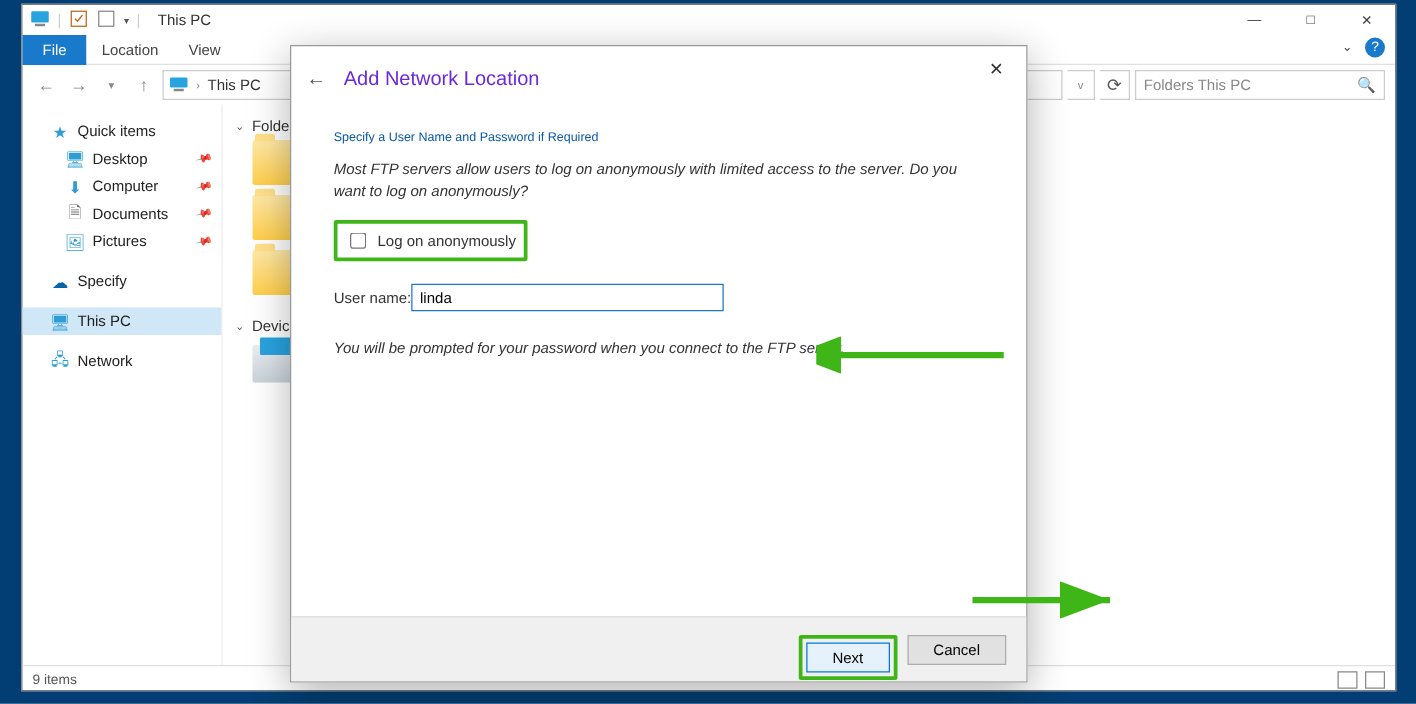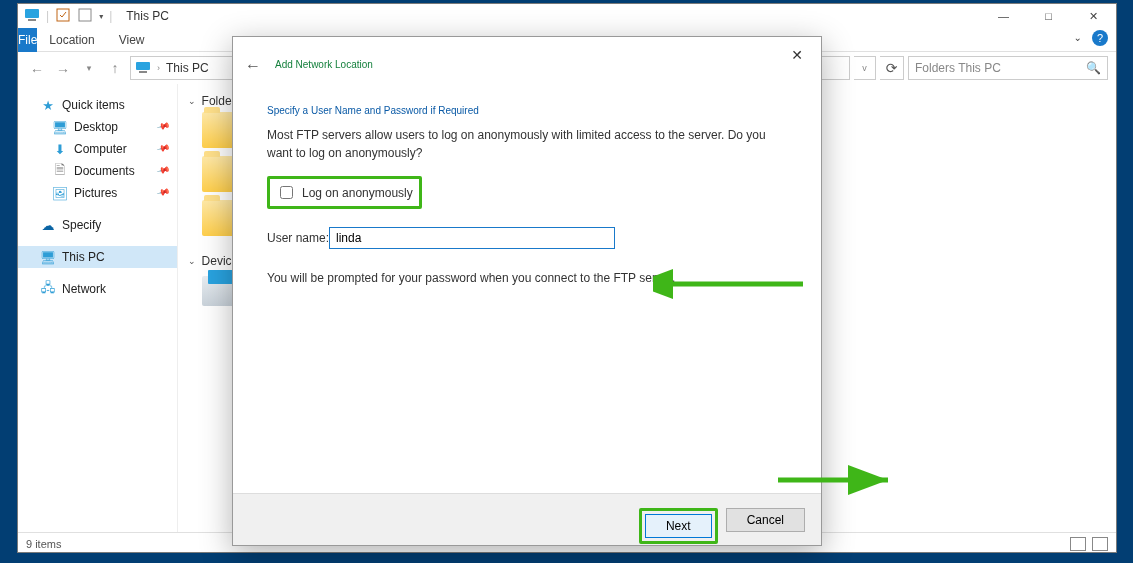--- a/index.html
+++ b/index.html
@@ -4,21 +4,21 @@
 <style>
   * { box-sizing: border-box; font-family: "Segoe UI", Arial, sans-serif; }
   body { margin:0; background:#023e73; width:1133px; height:563px; overflow:hidden; position:relative; }
   .explorer { position:absolute; top:3px; left:17px; width:1100px; height:550px; background:#fff; border:1px solid #7a7a7a; }
   .titlebar { height:24px; display:flex; align-items:center; font-size:12px; }
   .titlebar .icons { display:flex; align-items:center; gap:6px; padding:0 6px; }
   .titlebar .title { padding-left:8px; color:#333; }
   .titlebar .winbtns { margin-left:auto; display:flex; }
   .winbtn { width:45px; height:24px; display:flex; align-items:center; justify-content:center; color:#444; font-size:11px; }
   .ribbonbar { height:24px; display:flex; align-items:center; font-size:12px; border-bottom:1px solid #e0e0e0; position:relative; }
-  .filetab { background:#1979ca; color:#fff; padding:4px 0; height:24px; display:flex; align-items:center; }
+  .filetab { background:#1979ca; color:#fff; padding:4px 16px; height:24px; display:flex; align-items:center; }
   .ribtab { padding:4px 12px; color:#444; }
   .ribexpand { position:absolute; right:34px; top:4px; color:#444; font-size:10px; }
   .helpq { position:absolute; right:8px; top:2px; width:16px; height:16px; border-radius:50%; background:#1979ca; color:#fff; font-size:11px; display:flex; align-items:center; justify-content:center; }
   .navrow { height:32px; display:flex; align-items:center; gap:4px; padding:4px 8px; }
   .navbtn { width:22px; height:22px; display:flex; align-items:center; justify-content:center; color:#888; font-size:14px; }
   .addrbar { flex:1; height:24px; border:1px solid #ccc; display:flex; align-items:center; padding:0 4px; gap:4px; font-size:12px; }
   .addr-seg { color:#333; }
   .addr-sep { color:#888; font-size:9px; padding:0 2px; }
   .addr-refresh { width:24px; text-align:center; color:#555; }
   .searchbox { width:200px; height:24px; border:1px solid #ccc; display:flex; align-items:center; padding:0 6px; font-size:12px; color:#888; justify-content:space-between; }
@@ -36,29 +36,29 @@
   .folder-ico::before { content:""; position:absolute; top:-5px; left:2px; width:16px; height:6px; background:#ffe08a; border-radius:2px 2px 0 0; }
   .drive-ico { width:44px; height:30px; background:linear-gradient(#e9eef2,#c9d2da); border-radius:2px; position:relative; margin-top:4px; }
   .drive-ico::before { content:""; position:absolute; top:-6px; left:6px; width:32px; height:14px; background:#29a3e0; border-radius:1px; }
   .statusbar { height:22px; border-top:1px solid #e0e0e0; display:flex; align-items:center; padding:0 8px; font-size:11px; color:#555; justify-content:space-between; }
   .viewicons { display:flex; gap:6px; }
   .viewicons span { width:16px; height:14px; border:1px solid #888; display:inline-block; }
   
   .wizard { position:absolute; top:36px; left:232px; width:590px; height:510px; background:#fff; border:1px solid #999; box-shadow:0 8px 30px rgba(0,0,0,.3); display:flex; flex-direction:column; }
   .wiz-top { height:54px; display:flex; align-items:center; padding:0 12px; gap:14px; position:relative; }
   .wiz-back { font-size:16px; color:#555; }
-  .wiz-title { font-size:10px; color:#15803d; }
+  .wiz-title { font-size:16px; color:#6d28d9; }
   .wiz-close { position:absolute; right:4px; top:4px; width:40px; height:28px; display:flex; align-items:center; justify-content:center; font-size:14px; color:#333; }
   .wiz-body { flex:1; padding:0 34px; font-size:12px; color:#333; }
   .wiz-heading { color:#0a5aa6; font-size:10px; padding:14px 0 10px; }
-  .wiz-text { line-height:1.5; padding-bottom:14px; }
+  .wiz-text { line-height:1.5; padding-bottom:14px;font-style:italic; }
   .anonrow { display:inline-flex; align-items:center; gap:6px; padding:4px 6px; border:3px solid #3fb618; border-radius:2px; }
   .anonrow input { width:13px; height:13px; }
   .unamerow { display:flex; align-items:center; padding:18px 0 10px; }
-  .unamerow input { width:286px; height:22px; border:1px solid #1979ca; padding:2px 6px; font-size:12px; }
+  .unamerow input { width:250px; height:22px; border:1px solid #1979ca; padding:2px 6px; font-size:12px; }
   .arrow1 { position:absolute; top:232px; left:420px; pointer-events:none; }
   .arrow2 { position:absolute; bottom:50px; left:540px; pointer-events:none; }
   .wiz-footer { height:52px; background:#f0f0f0; border-top:1px solid #ddd; display:flex; align-items:center; justify-content:flex-end; gap:8px; padding:0 16px; }
   .btn { height:24px; padding:0 20px; font-size:12px; background:#e1e1e1; border:1px solid #adadad; display:flex; align-items:center; }
   .btn.primary { border:1px solid #0078d7; background:#e5f1fb; }
   .hiwrap { border:3px solid #3fb618; padding:3px; border-radius:2px;margin-top:12px; }
 </style>
 </head>
 <body>
 

